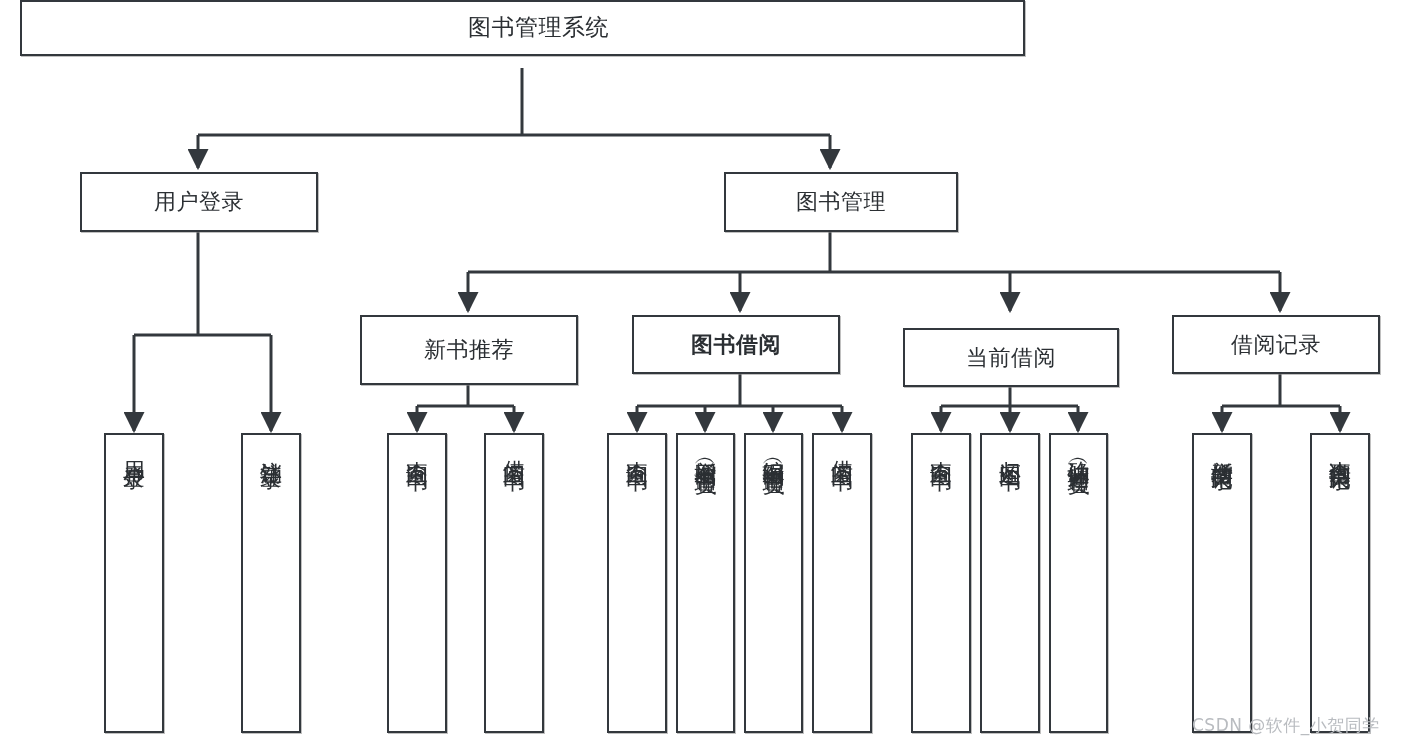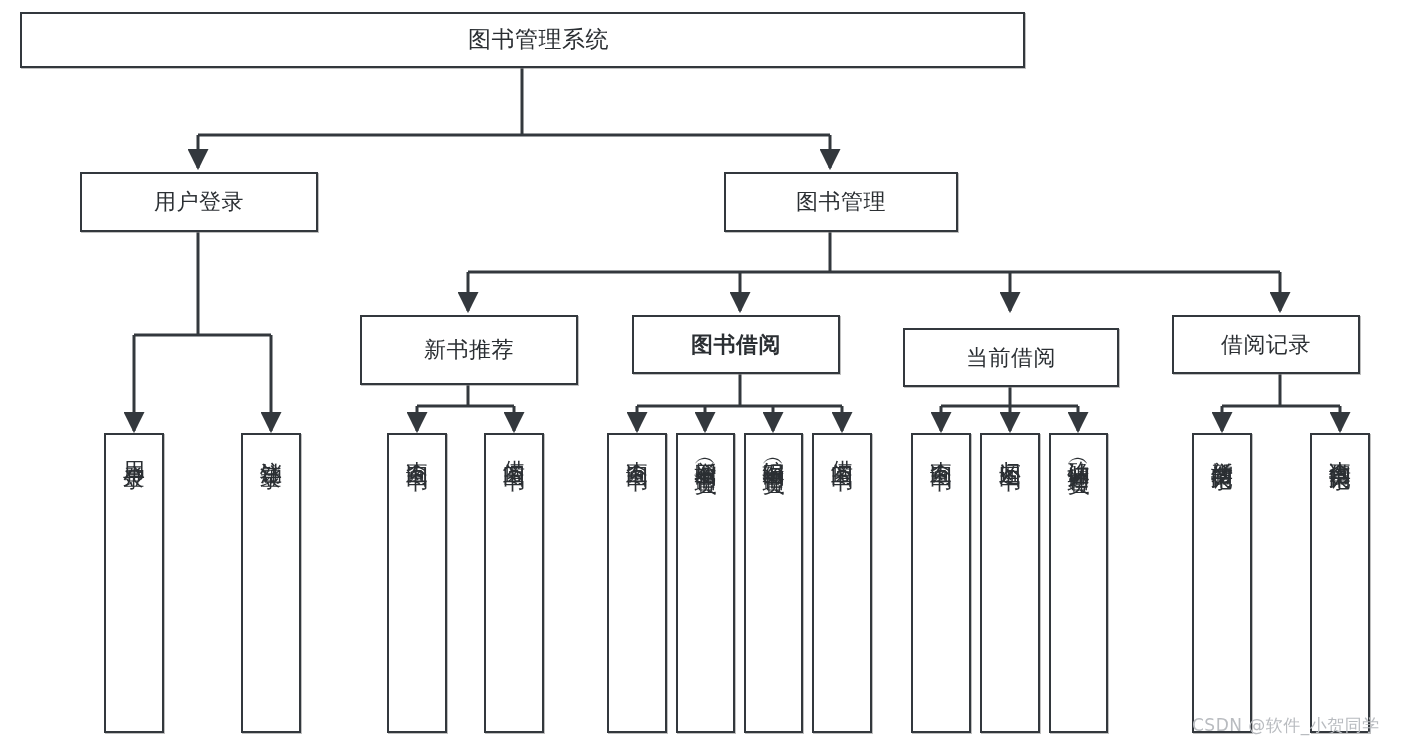--- a/index.html
+++ b/index.html
@@ -126,41 +126,41 @@
       <path d="M 1010 406 L 1010 431" marker-end="url(#arrow)"></path>
       <path d="M 1078 406 L 1078 431" marker-end="url(#arrow)"></path>
 
       <path d="M 1280 374 L 1280 406"></path>
       <path d="M 1222 406 L 1340 406"></path>
       <path d="M 1222 406 L 1222 431" marker-end="url(#arrow)"></path>
       <path d="M 1340 406 L 1340 431" marker-end="url(#arrow)"></path>
     </g>
   </svg>
 
-  <div class="node h root" style="left:20px; top:12px; width:1005px; height:56px;padding-left:32px;">
+  <div class="node h root" style="left:20px; top:0; width:1005px; height:56px;padding-left:32px;">
     <span class="label">图书管理系统</span>
   </div>
 
   <div class="node h" style="left:80px; top:172px; width:238px; height:60px;">
     <span class="label">用户登录</span>
   </div>
   <div class="node h" style="left:724px; top:172px; width:234px; height:60px;">
     <span class="label">图书管理</span>
   </div>
 
   <div class="node h" style="left:360px; top:315px; width:218px; height:70px;">
     <span class="label">新书推荐</span>
   </div>
   <div class="node h" style="left:632px; top:315px; width:208px; height:59px;font-weight:bold;">
     <span class="label">图书借阅</span>
   </div>
   <div class="node h" style="left:903px; top:328px; width:216px; height:59px;">
     <span class="label">当前借阅</span>
   </div>
-  <div class="node h" style="left:1172px; top:315px; width:188px; height:59px;">
+  <div class="node h" style="left:1172px; top:315px; width:208px; height:59px;">
     <span class="label">借阅记录</span>
   </div>
 
   <div class="node v" style="left:104px; top:433px; width:60px; height:300px;">
     <span class="label">用户登录</span>
   </div>
   <div class="node v" style="left:241px; top:433px; width:60px; height:300px;">
     <span class="label">注销登录</span>
   </div>
 

